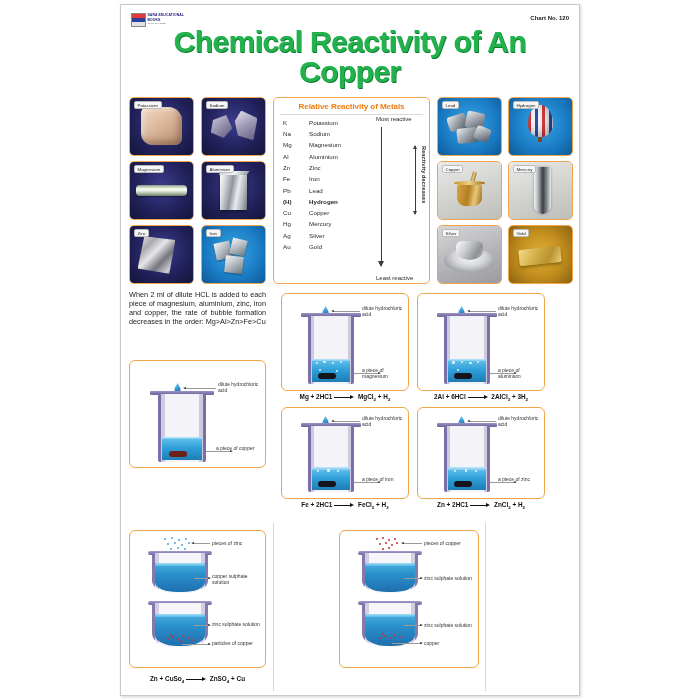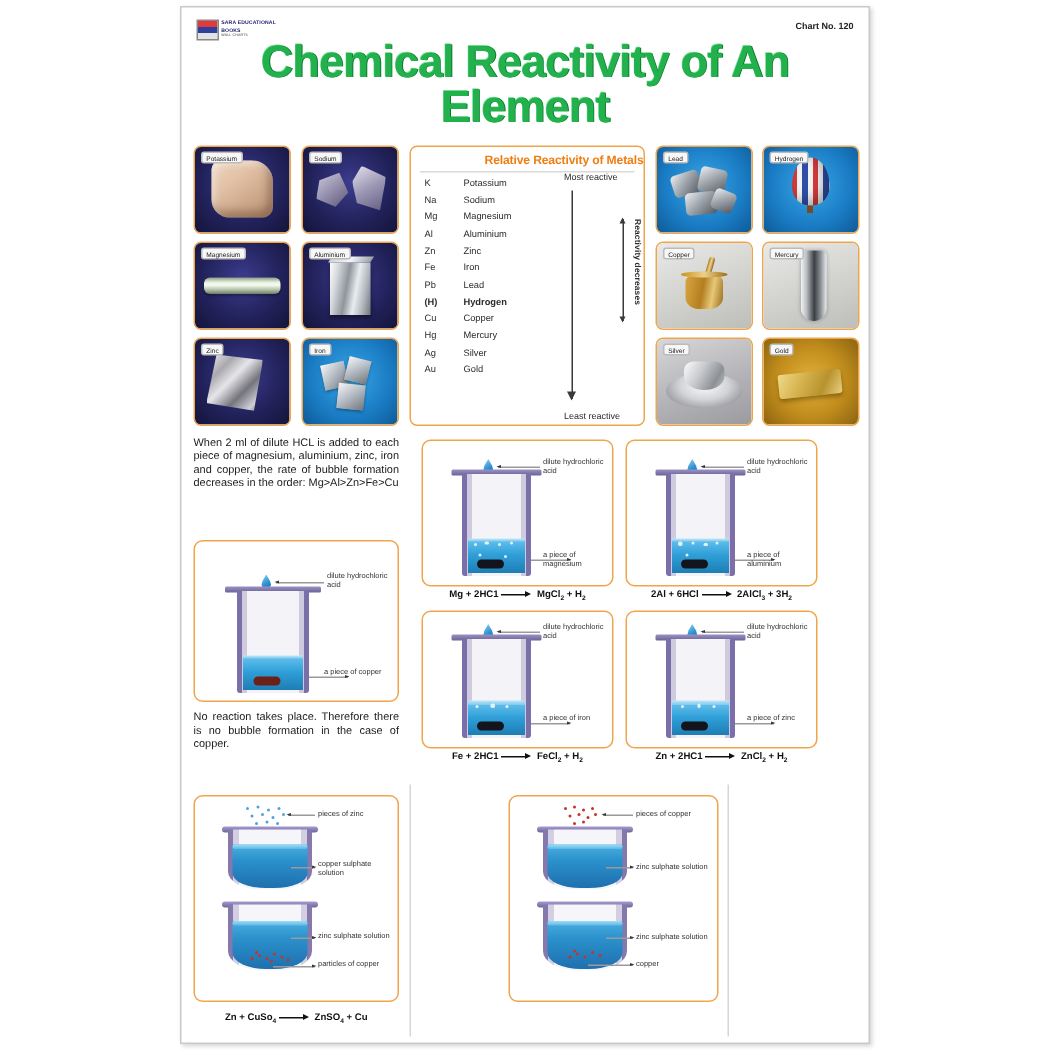--- a/index.html
+++ b/index.html
@@ -88,21 +88,21 @@
         background:radial-gradient(ellipse at 50% 35%,#fbfbfc 0%,#d3d4d7 45%,#9ea1a6 75%,#75787d 100%);}
   .bowl{position:absolute;left:28%;top:26%;width:44%;height:34%;border-radius:6px 6px 48% 48%;
         background:linear-gradient(120deg,#fdfdfe 0%,#c8cace 40%,#8d9094 75%,#bfc2c6 100%);}
   .bar{position:absolute;left:16%;top:38%;width:66%;height:28%;transform:rotate(-6deg);border-radius:2px;
         background:linear-gradient(120deg,#f0d98b 0%,#d7b550 35%,#b8922d 70%,#e8cf7e 100%);
         box-shadow:0 2px 3px rgba(80,55,0,.5);}
 
   
   #rtable{position:absolute;left:152px;top:92px;width:157px;height:187px;border:1.2px solid #f0a54a;
         border-radius:5px;background:#fff;box-sizing:border-box;}
-  #rtable .rt-title{text-align:right;font-size:8.1px;font-weight:bold;color:#f07d12;margin-top:4px;
+  #rtable .rt-title{text-align:center;font-size:8.1px;font-weight:bold;color:#f07d12;margin-top:4px;
         letter-spacing:-.1px;}
   #rtable .rt-rule{height:.8px;background:#d9d9d9;margin:3px 6px 2px 6px;}
   .rt-row{display:flex;font-size:6.2px;color:#2b2b2b;line-height:11.3px;padding-left:9px;}
   .rt-row .sym{width:26px;flex:0 0 26px;}
   .rt-row.h{font-weight:bold;}
   #rtable .arrowcol{position:absolute;left:96px;top:18px;width:58px;height:165px;}
   .lbl-top{position:absolute;left:6px;top:0;font-size:6px;color:#2b2b2b;white-space:nowrap;}
   .lbl-bot{position:absolute;left:6px;bottom:0;font-size:6px;color:#2b2b2b;white-space:nowrap;}
   .bigarrow{position:absolute;left:11px;top:11px;width:1px;height:139px;background:#3a3a3a;}
   .bigarrow:after{content:"";position:absolute;left:-2.6px;bottom:-1px;border-left:3.2px solid transparent;
@@ -174,21 +174,21 @@
 <div id="page">
 
   <div class="logo">
     <div class="lmark"></div>
     <div class="ltxt">
       <span>SARA EDUCATIONAL BOOKS</span>
       <i>WALL CHARTS</i>
     </div>
   </div>
   <div class="chartno">Chart No. 120</div>
-  <div class="title">Chemical Reactivity of An Element</div>
+  <div class="title">Chemical Reactivity of An Copper</div>
 
   <div class="photo" style="left:8px;top:92px;width:65px;height:59px;">
     <div class="ph-in bg-navy">
         <div class="rock"></div>
       </div>
     <div class="cap">Potassium</div>
   </div>
   <div class="photo" style="left:80px;top:92px;width:65px;height:59px;">
     <div class="ph-in bg-navy">
         <div class="chunkA"></div>
@@ -392,21 +392,20 @@
     <div class="note" style="left:88px;top:20px;width:44px;">dilute hydrochloric acid</div>
     <div class="tb" style="left:28px;top:33px;width:48px;height:68px;">
       <div class="rim"></div>
       <div class="wall"></div>
       <div class="liq"></div>
       <div class="metal cu"></div>
     </div>
     <div class="lead r" style="left:76px;top:90px;width:26px;"></div>
     <div class="note" style="left:86px;top:84px;width:44px;">a piece of copper</div>
   </div>
-  <div class="para" style="left:8px;top:468px;width:137px;">No reaction takes place. Therefore there is no bubble formation in the case of copper.</div>
 
   <div class="panel" style="left:160px;top:402px;width:128px;height:92px;">
     <div class="drop" style="left:40px;top:8px;"></div>
     <div class="drop sm" style="left:42px;top:24px;"></div>
     <div class="lead" style="left:50px;top:13px;width:28px;"></div>
     <div class="note" style="left:80px;top:7px;width:42px;">dilute hydrochloric acid</div>
     <div class="tb" style="left:26px;top:18px;width:46px;height:66px;">
       <div class="rim"></div>
       <div class="wall"></div>
       <div class="liq">

